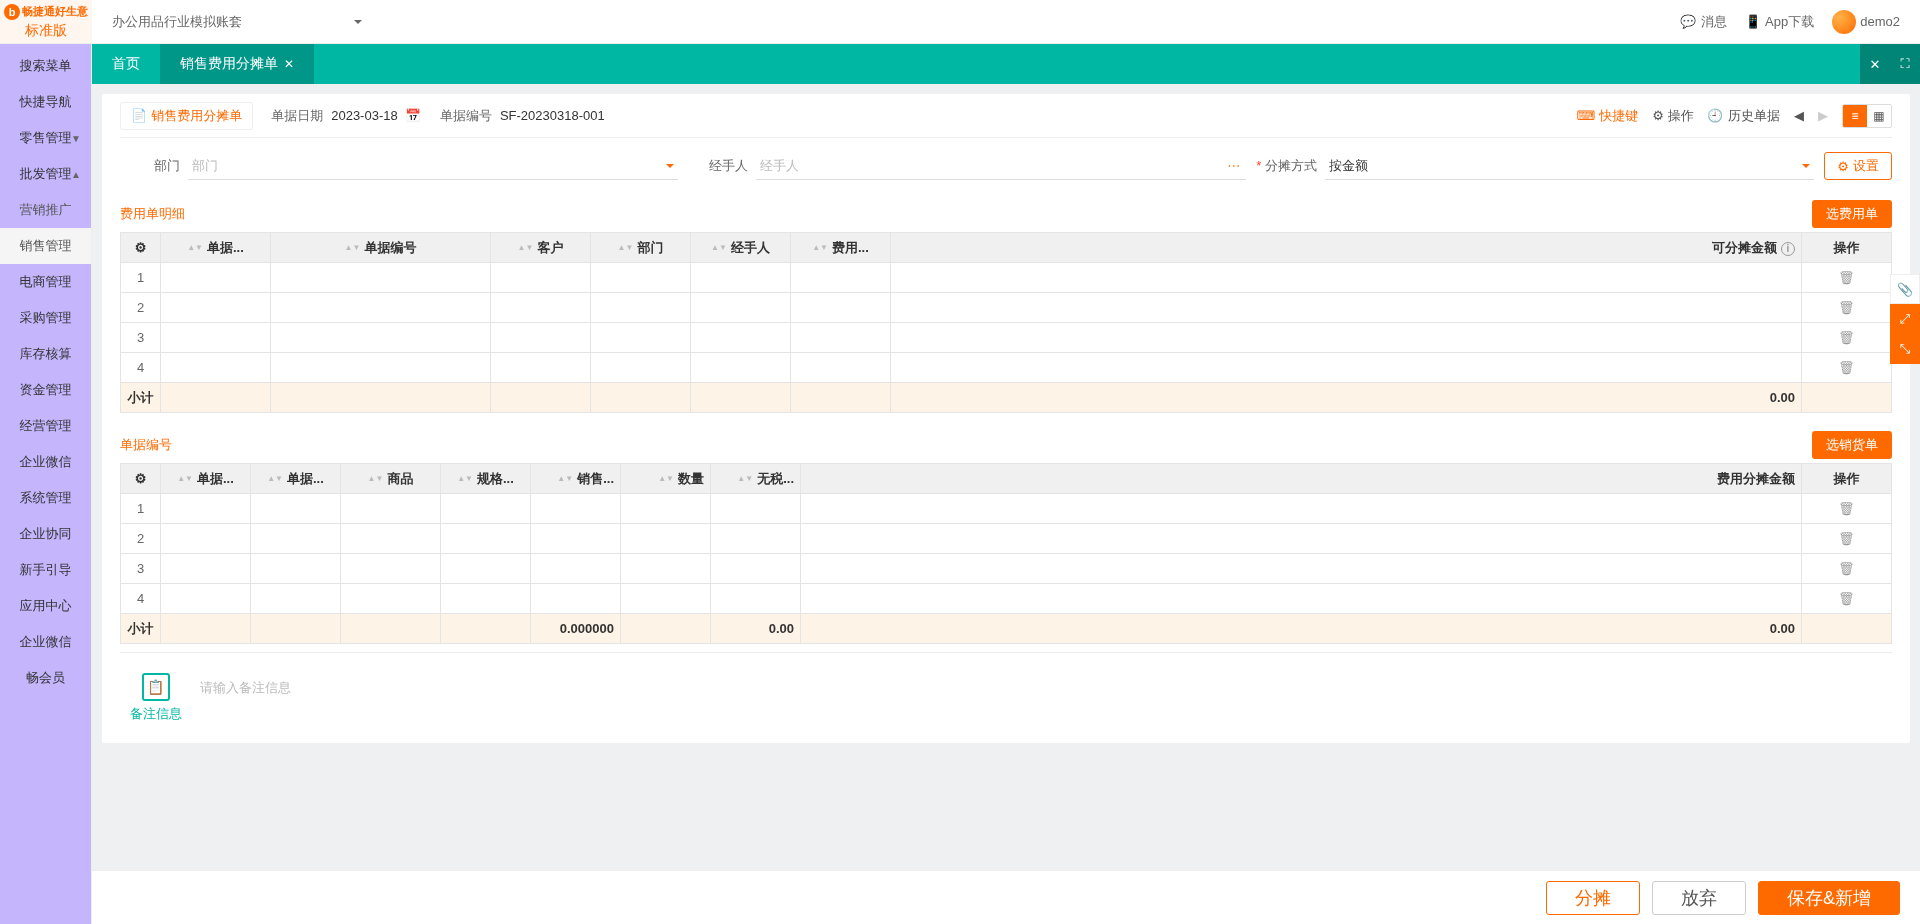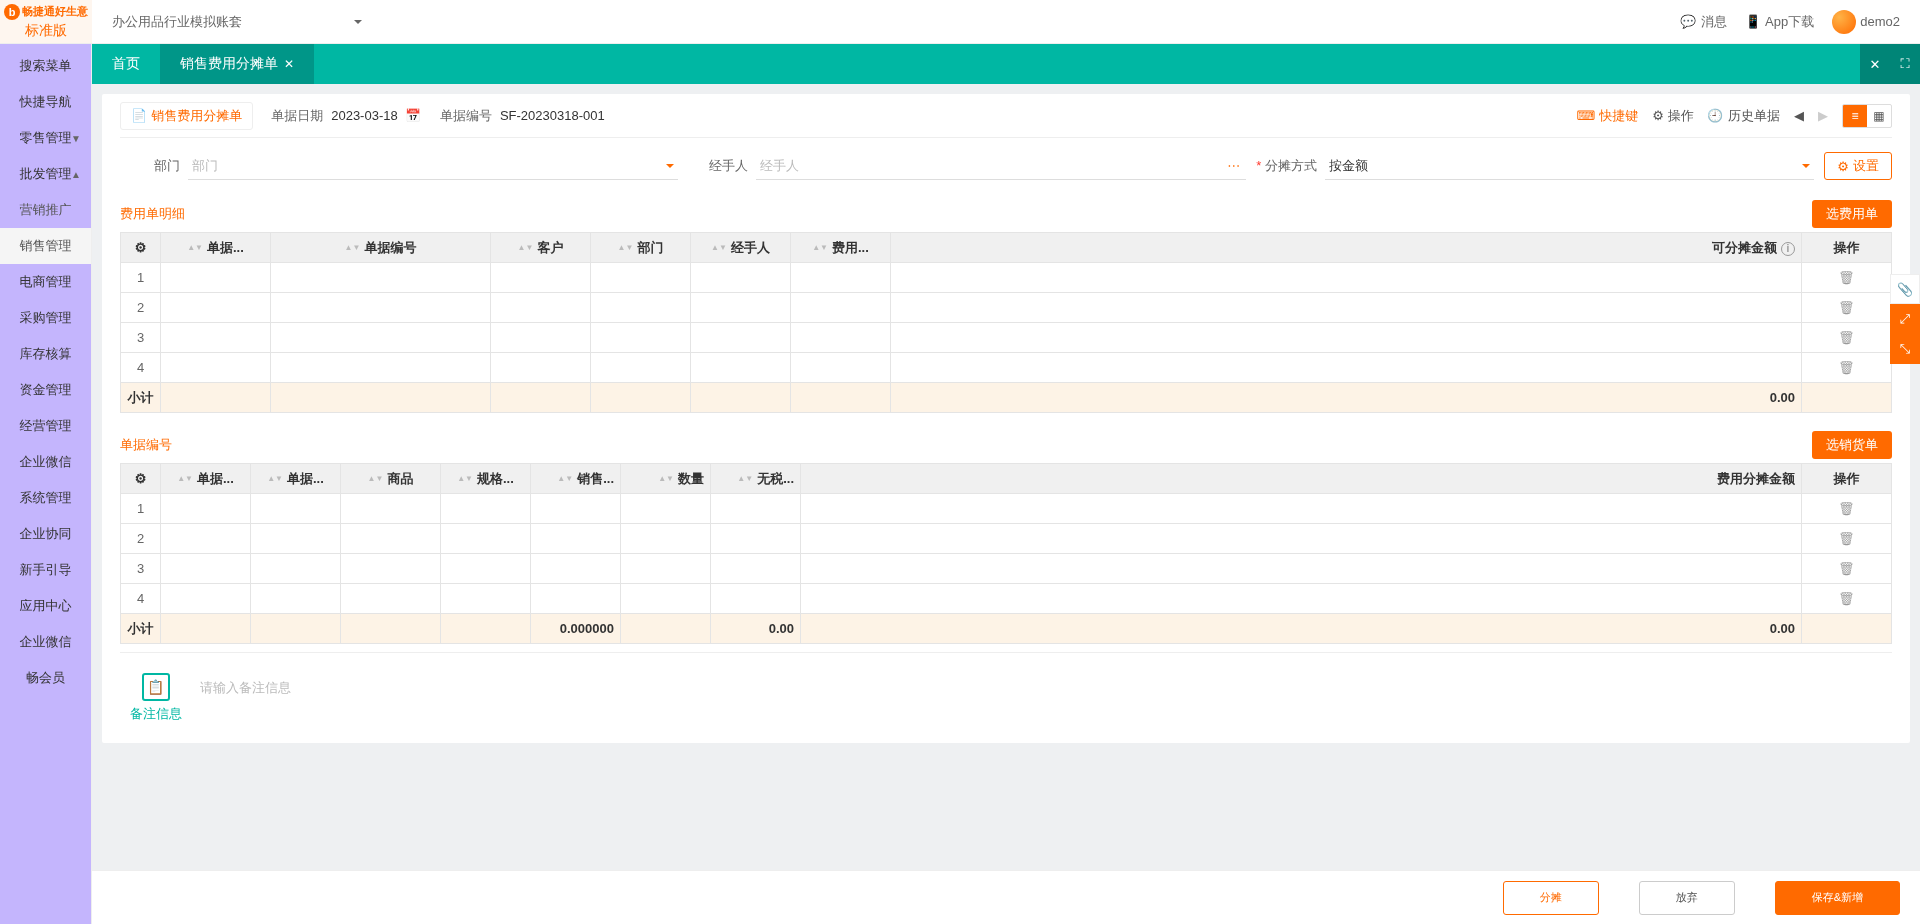--- a/index.html
+++ b/index.html
@@ -62,21 +62,21 @@
 table.grid th.right, table.grid td.right { text-align: right; }
 table.grid td.rownum { text-align: center; color: #666; }
 table.grid tr.subtotal td { background: #fdf3e6; font-weight: bold; }
 table.grid td .del { color: #999; cursor: pointer; }
 .info-icon { display:inline-block; width:14px; height:14px; border:1px solid #999; border-radius:50%; font-size:10px; line-height:12px; text-align:center; color:#999; margin-left:4px;}
 .remark-block { display: flex; align-items: flex-start; gap: 18px; padding: 20px 0 20px 10px; border-top: 1px solid #eee; margin-top: 8px; }
 .remark-icon-col { display: flex; flex-direction: column; align-items: center; gap: 4px; color: #00b7a3; }
 .remark-icon { width: 28px; height: 28px; border: 2px solid #00b7a3; border-radius: 3px; display: flex; align-items: center; justify-content: center; font-size: 14px; }
 .remark-input { flex: 1; color: #bbb; padding-top: 6px; }
 .footer-bar { height: 54px; background: #fff; border-top: 1px solid #eee; display: flex; align-items: center; justify-content: flex-end; padding: 0 20px; gap: 12px; }
-.footer-bar button { height: 34px; padding: 0 36px; border-radius: 3px; font-size: 11px; cursor: pointer; margin-left: 28px; }
+.footer-bar button { height: 34px; padding: 0 28px; border-radius: 3px; font-size: 18px; cursor: pointer; }
 .btn-outline-orange { border: 1px solid #ff6a00; color: #ff6a00; background: #fff; }
 .btn-outline-gray { border: 1px solid #ccc; color: #555; background: #fff; }
 .btn-solid-orange { border: 1px solid #ff6a00; background: #ff6a00; color: #fff; }
 .right-rail { position: absolute; right: 0; top: 190px; width: 30px; display: flex; flex-direction: column; gap: 0; }
 .right-rail div { width: 30px; height: 30px; display: flex; align-items: center; justify-content: center; border: 1px solid #eee; background: #fff; color: #888; cursor: pointer; }
 .right-rail div.active { background: #ff6a00; color: #fff; border-color: #ff6a00; }
 .chevron-down::after { content: ""; display: inline-block; border: 4px solid transparent; border-top-color: currentColor; transform: translateY(2px); }
 </style>
 </head>
 <body>

